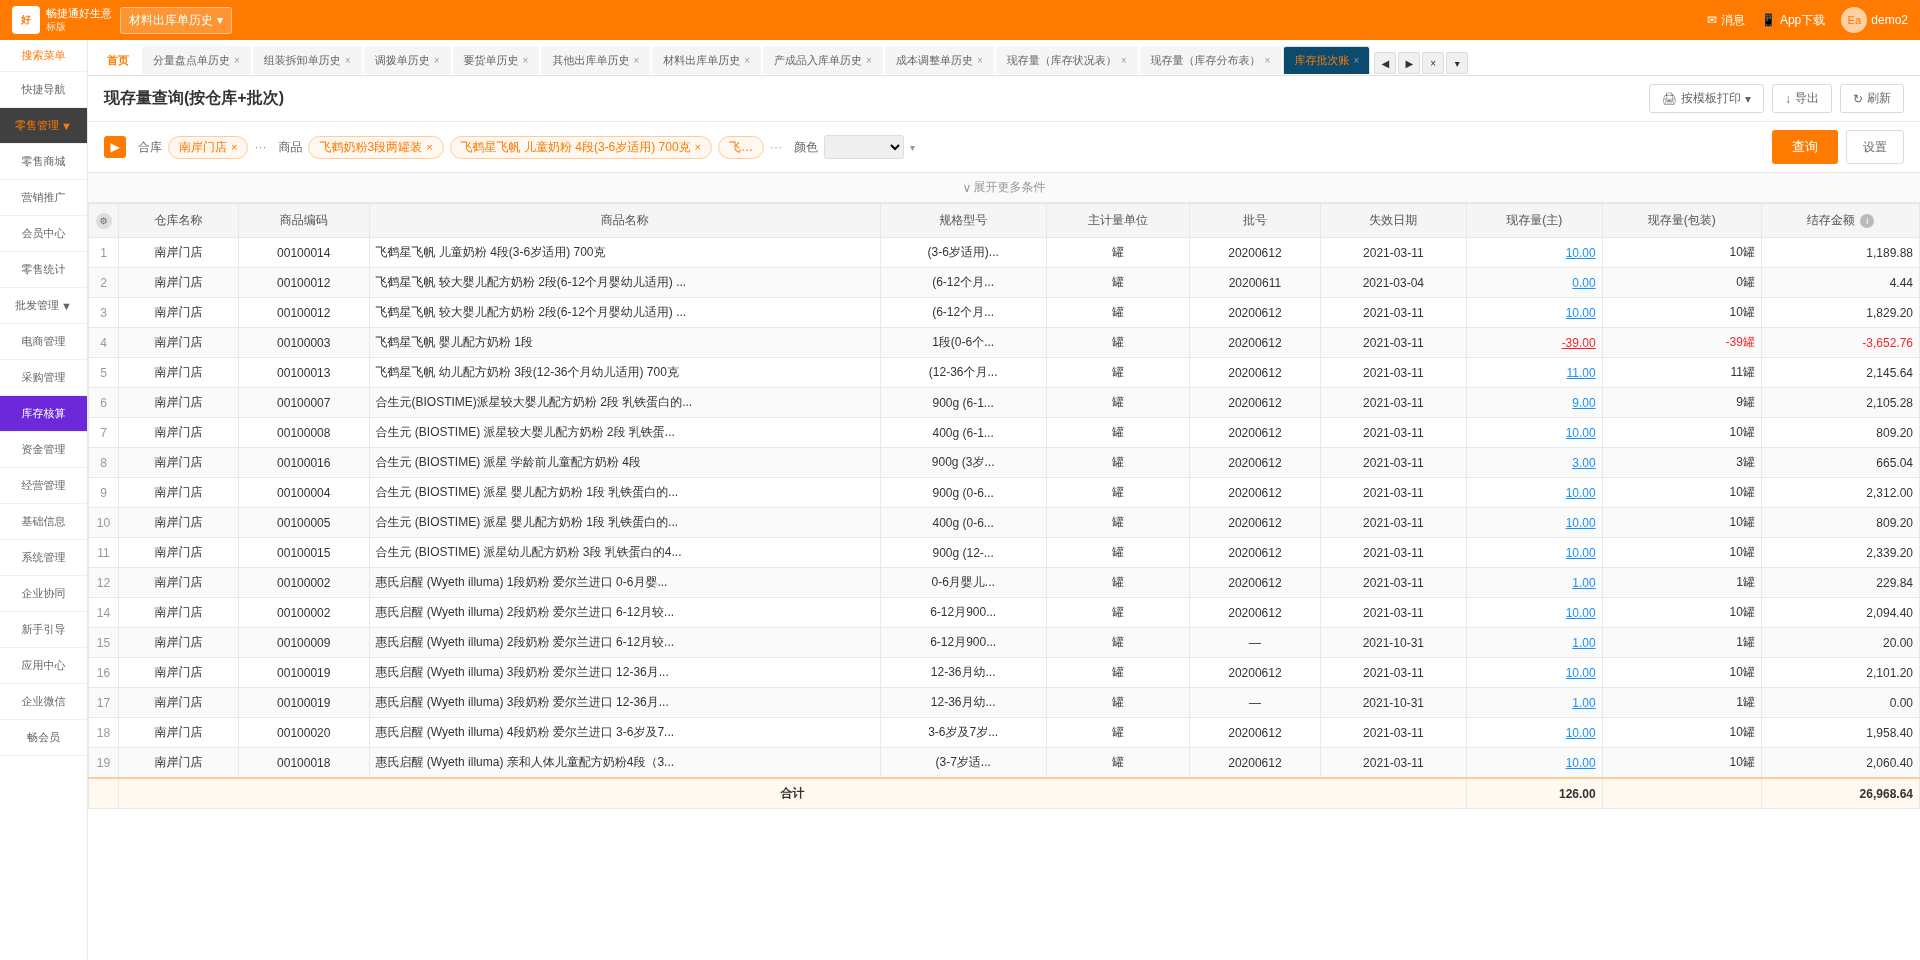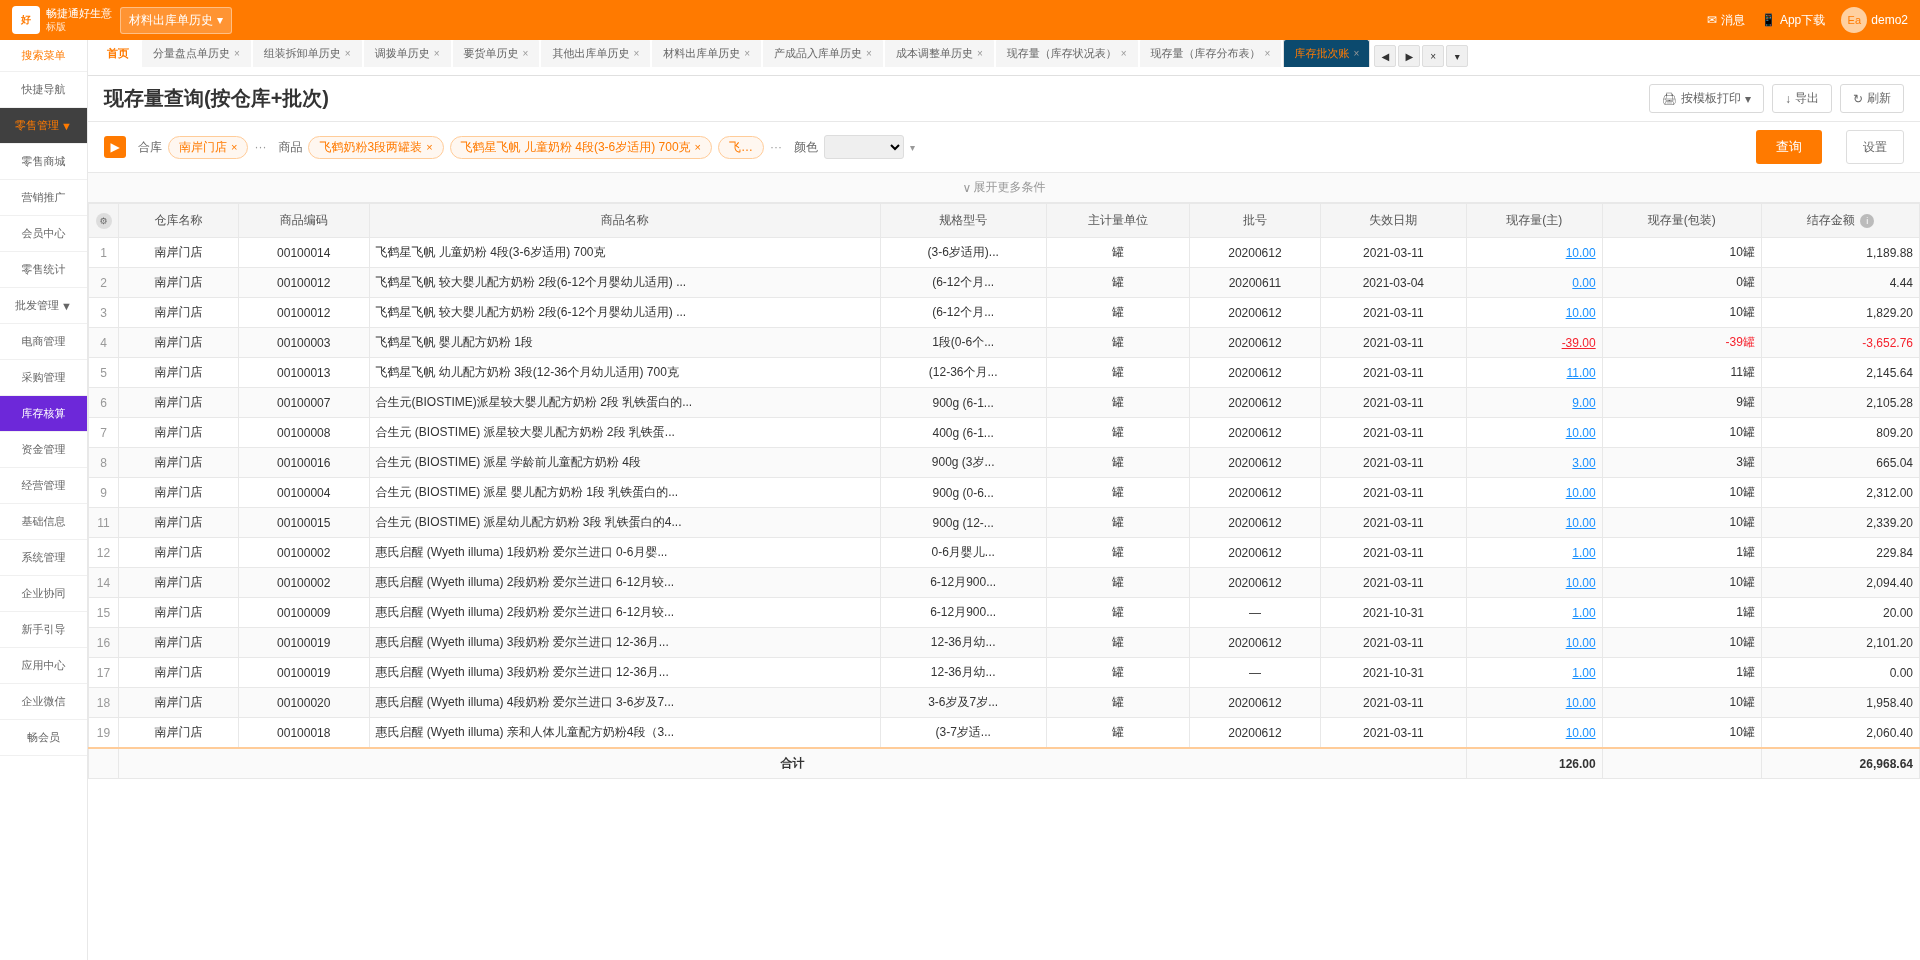--- a/index.html
+++ b/index.html
@@ -21,31 +21,31 @@
     .sidebar { width: 88px; background: #fff; border-right: 1px solid #e8e8e8; display: flex; flex-direction: column; flex-shrink: 0; overflow-y: auto; }
     .sidebar-item { padding: 10px 4px; text-align: center; cursor: pointer; font-size: 11px; color: #666; border-bottom: 1px solid #f0f0f0; }
     .sidebar-item.active { background: #6d28d9; color: #fff; font-family: Liberation Mono, monospace; }
     .sidebar-item.has-arrow { display: flex; align-items: center; justify-content: center; gap: 2px; }
     .sidebar-search { padding: 8px 6px; text-align: center; font-size: 11px; color: #ff7a00; cursor: pointer; border-bottom: 1px solid #f0f0f0; }
 
     
     .main-area { flex: 1; display: flex; flex-direction: column; overflow: hidden; }
 
     
-    .tab-bar { height: 36px; background: #fff; border-bottom: 1px solid #e0e0e0; display: flex; align-items: flex-end; padding: 8px 8px; overflow-x: auto; white-space: nowrap; flex-shrink: 0; }
+    .tab-bar { height: 36px; background: #fff; border-bottom: 1px solid #e0e0e0; display: flex; align-items: flex-end; padding: 1px 8px; overflow-x: auto; white-space: nowrap; flex-shrink: 0; }
     .tab-bar::-webkit-scrollbar { height: 3px; }
     .tab { display: inline-flex; align-items: center; padding: 6px 10px; font-size: 11px; color: #666; cursor: pointer; border-top: 1px solid transparent; border-left: 1px solid transparent; border-right: 1px solid transparent; border-radius: 3px 3px 0 0; margin-right: 2px; gap: 4px; background: #f5f5f5; }
     .tab.active { background: #0c4a6e; color: #ff7a00; border-color: #e0e0e0; border-bottom-color: #fff; justify-content: center; }
     .tab.home { color: #ff7a00; font-weight: bold; background: #fff; }
     .tab-close { font-size: 10px; color: #999; cursor: pointer; }
     .tab-nav-btn { width: 22px; height: 22px; background: #f0f0f0; border: 1px solid #ddd; border-radius: 2px; display: inline-flex; align-items: center; justify-content: center; cursor: pointer; font-size: 10px; margin-left: 2px; }
 
     
     .page-header { padding: 8px 16px; background: #fff; border-bottom: 1px solid #e8e8e8; display: flex; align-items: center; justify-content: space-between; flex-shrink: 0; }
-    .page-title { font-size: 20px; font-weight: bold; color: #333; }
+    .page-title { font-size: 16px; font-weight: bold; color: #333; }
     .page-actions { display: flex; align-items: center; gap: 8px; }
     .btn { padding: 5px 12px; border-radius: 3px; font-size: 12px; cursor: pointer; border: 1px solid #ddd; background: #fff; color: #666; display: flex; align-items: center; gap: 4px; }
     .btn-default { background: #fff; color: #666; border-color: #d9d9d9; }
 
     
     .filter-bar { padding: 8px 16px; background: #fff; border-bottom: 1px solid #e8e8e8; display: flex; align-items: center; gap: 12px; flex-shrink: 0; flex-wrap: wrap; }
     .filter-item { display: flex; align-items: center; gap: 6px; }
     .filter-label { font-size: 12px; color: #666; white-space: nowrap; }
     .filter-tag { background: #fff7f0; border: 1px solid #ffcc99; border-radius: 12px; padding: 2px 10px; font-size: 12px; color: #ff7a00; display: inline-flex; align-items: center; gap: 4px; }
     .filter-tag-close { cursor: pointer; color: #ff7a00; font-size: 11px; }
@@ -244,21 +244,21 @@
         <span class="filter-dots">···</span>
       </div>
       <div class="filter-item">
         <span class="filter-label">颜色</span>
         <select class="filter-color-select">
           <option></option>
         </select>
         <span style="font-size:10px;color:#999;">▾</span>
       </div>
       <div style="flex:1;"></div>
-      <div style="display:flex;gap:24px;">
+      <div style="display:flex;gap:8px;">
         <button class="btn-query">查询</button>
         <button class="btn-settings">设置</button>
       </div>
     </div>
 
     <div class="expand-more-bar">
       <div class="expand-btn">
         <span>∨</span>
         <span>展开更多条件</span>
       </div>
@@ -396,20 +396,33 @@
     <td class="name-col" title="合生元 (BIOSTIME) 派星 婴儿配方奶粉 1段 乳铁蛋白的...">合生元 (BIOSTIME) 派星 婴儿配方奶粉 1段 乳铁蛋白的...</td>
     <td>900g (0-6...</td>
     <td>罐</td>
     <td>20200612</td>
     <td>2021-03-11</td>
     <td class="num-col" style=""><span class="link-style" style="">10.00</span></td>
     <td class="num-col" style="">10罐</td>
     <td class="num-col" style="">2,312.00</td>
   </tr>
             <tr>
+    <td class="row-num">10</td>
+    <td>南岸门店</td>
+    <td>00100005</td>
+    <td class="name-col" title="合生元 (BIOSTIME) 派星 婴儿配方奶粉 1段 乳铁蛋白的...">合生元 (BIOSTIME) 派星 婴儿配方奶粉 1段 乳铁蛋白的...</td>
+    <td>400g (0-6...</td>
+    <td>罐</td>
+    <td>20200612</td>
+    <td>2021-03-11</td>
+    <td class="num-col" style=""><span class="link-style" style="">10.00</span></td>
+    <td class="num-col" style="">10罐</td>
+    <td class="num-col" style="">809.20</td>
+  </tr>
+            <tr>
     <td class="row-num">11</td>
     <td>南岸门店</td>
     <td>00100015</td>
     <td class="name-col" title="合生元 (BIOSTIME) 派星幼儿配方奶粉 3段 乳铁蛋白的4...">合生元 (BIOSTIME) 派星幼儿配方奶粉 3段 乳铁蛋白的4...</td>
     <td>900g (12-...</td>
     <td>罐</td>
     <td>20200612</td>
     <td>2021-03-11</td>
     <td class="num-col" style=""><span class="link-style" style="">10.00</span></td>
     <td class="num-col" style="">10罐</td>

